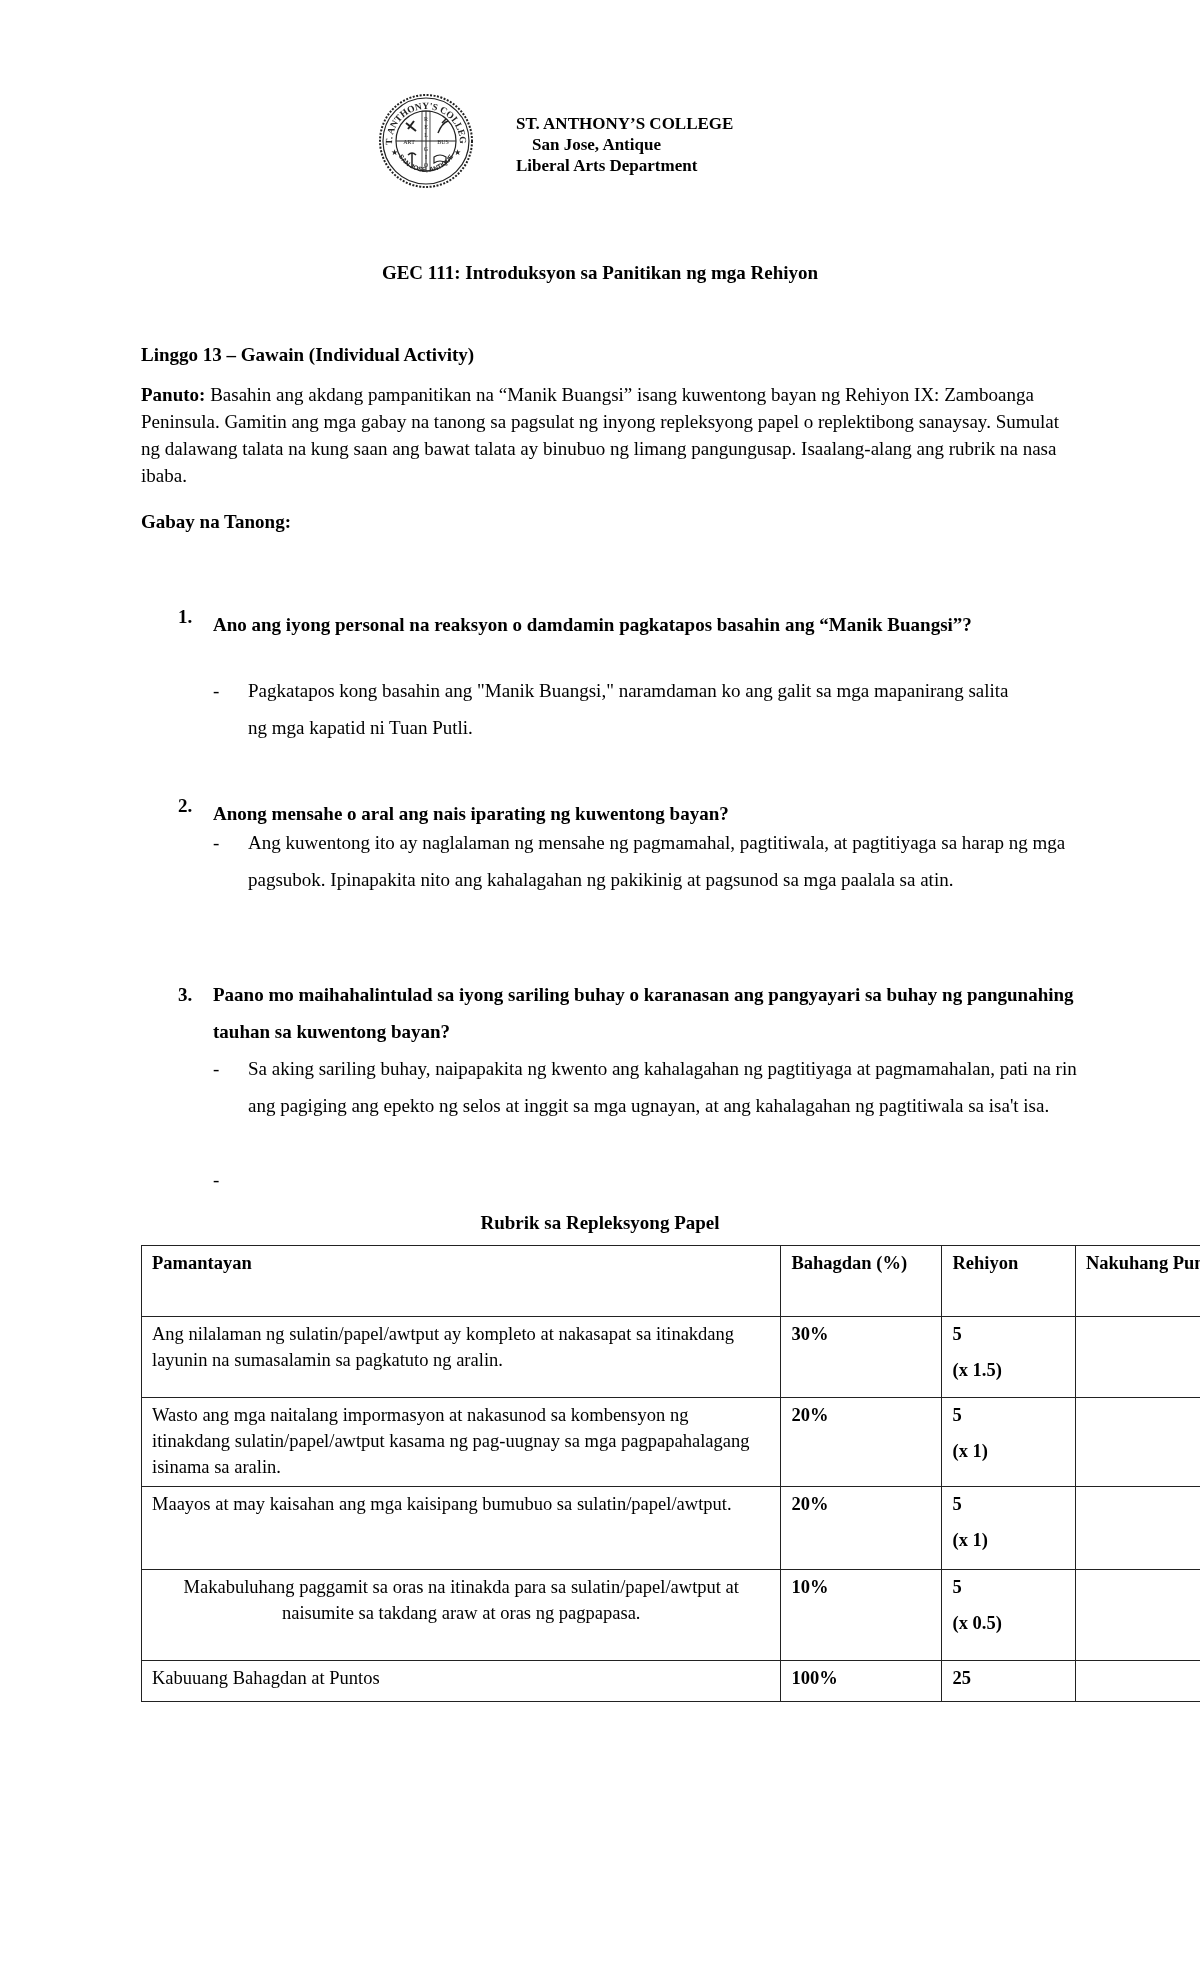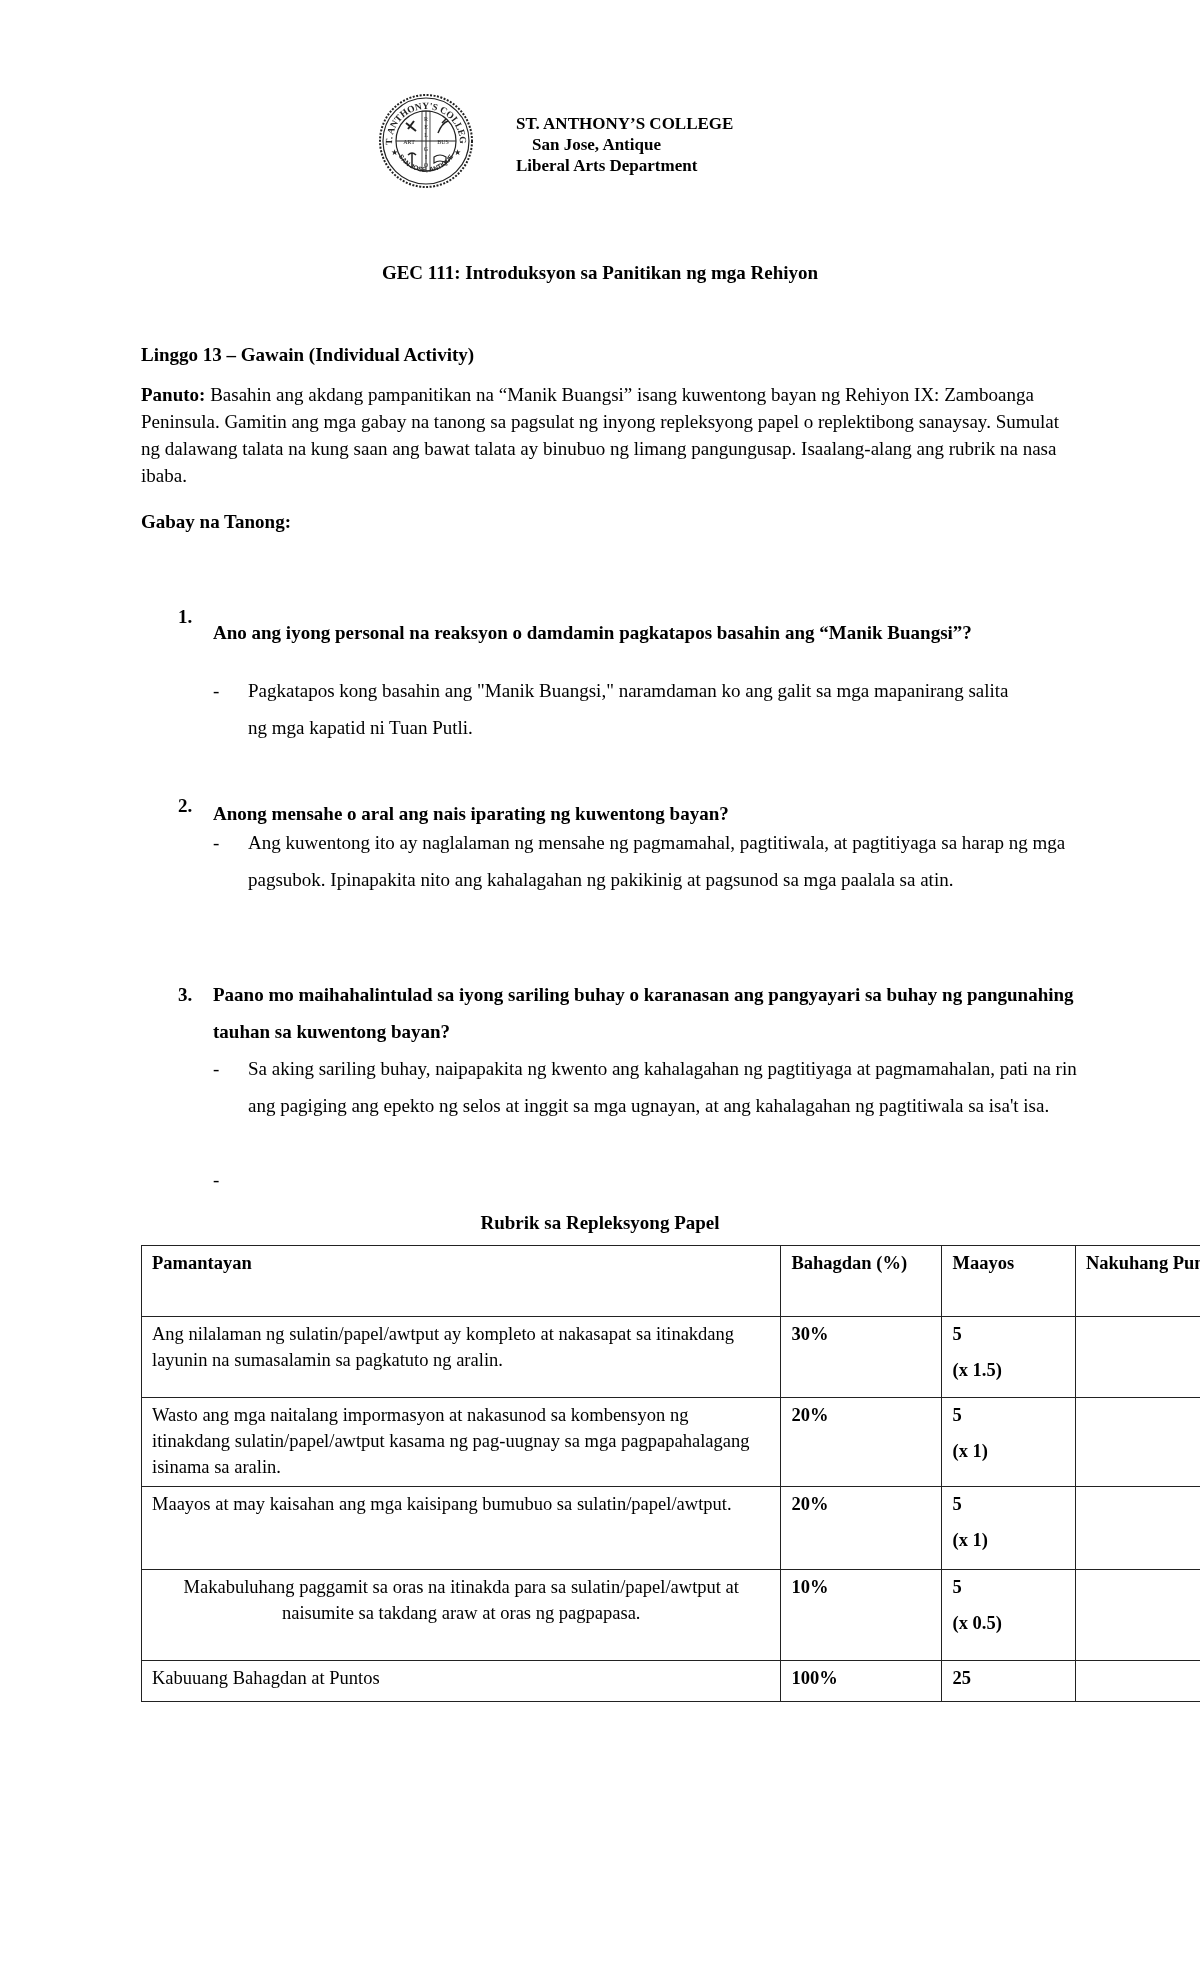--- a/index.html
+++ b/index.html
@@ -85,21 +85,21 @@
 <div class="abs course-title">GEC 111: Introduksyon sa Panitikan ng mga Rehiyon</div>
 
 <div class="abs week-title">Linggo 13 – Gawain (Individual Activity)</div>
 
 <div class="abs instructions"><b>Panuto:</b><span> Basahin ang akdang pampanitikan na “Manik Buangsi” isang kuwentong bayan ng Rehiyon IX: Zamboanga Peninsula. Gamitin ang mga gabay na tanong sa pagsulat ng inyong repleksyong papel o replektibong sanaysay. Sumulat ng dalawang talata na kung saan ang bawat talata ay binubuo ng limang pangungusap. Isaalang-alang ang rubrik na nasa ibaba.</span></div>
 
 <div class="abs guide-title">Gabay na Tanong:</div>
 
 <div class="abs q" style="top:598px;">
   <span class="num" style="top:0;line-height:37px;">1.</span>
-  <div class="qtext" style="top:16px;width:800px;">Ano ang iyong personal na reaksyon o damdamin pagkatapos basahin ang “Manik Buangsi”?</div>
+  <div class="qtext" style="top:8px;width:800px;">Ano ang iyong personal na reaksyon o damdamin pagkatapos basahin ang “Manik Buangsi”?</div>
   <div class="ans" style="top:74px;">
     <span class="dash">-</span>
     <div class="atext" style="width:780px;">Pagkatapos kong basahin ang "Manik Buangsi," naramdaman ko ang galit sa mga mapanirang salita ng mga kapatid ni Tuan Putli.</div>
   </div>
 </div>
 
 <div class="abs q" style="top:787px;">
   <span class="num" style="top:0;line-height:37px;">2.</span>
   <div class="qtext" style="top:8px;">Anong mensahe o aral ang nais iparating ng kuwentong bayan?</div>
   <div class="ans" style="top:37px;">
@@ -120,21 +120,21 @@
   </div>
 </div>
 
 <div class="abs rubric-title">Rubrik sa Repleksyong Papel</div>
 
 <table class="rubric">
   <tbody>
       <tr>
     <th class="c1" style="height:60px;">Pamantayan</th>
     <th class="c2">Bahagdan (%)</th>
-    <th class="c3">Maayos</th>
+    <th class="c3">Rehiyon</th>
     <th class="c4">Nakuhang Puntos</th>
   </tr>
   <tr>
     <td style="height:70px;">Ang nilalaman ng sulatin/papel/awtput ay kompleto at nakasapat sa itinakdang layunin na sumasalamin sa pagkatuto ng aralin.</td>
     <td class="pct">30%</td>
     <td class="pts"><span>5</span><span class="mult">(x 1.5)</span></td>
     <td></td>
   </tr>
   <tr>
     <td style="height:70px;">Wasto ang mga naitalang impormasyon at nakasunod sa kombensyon ng itinakdang sulatin/papel/awtput kasama ng pag-uugnay sa mga pagpapahalagang isinama sa aralin.</td>

